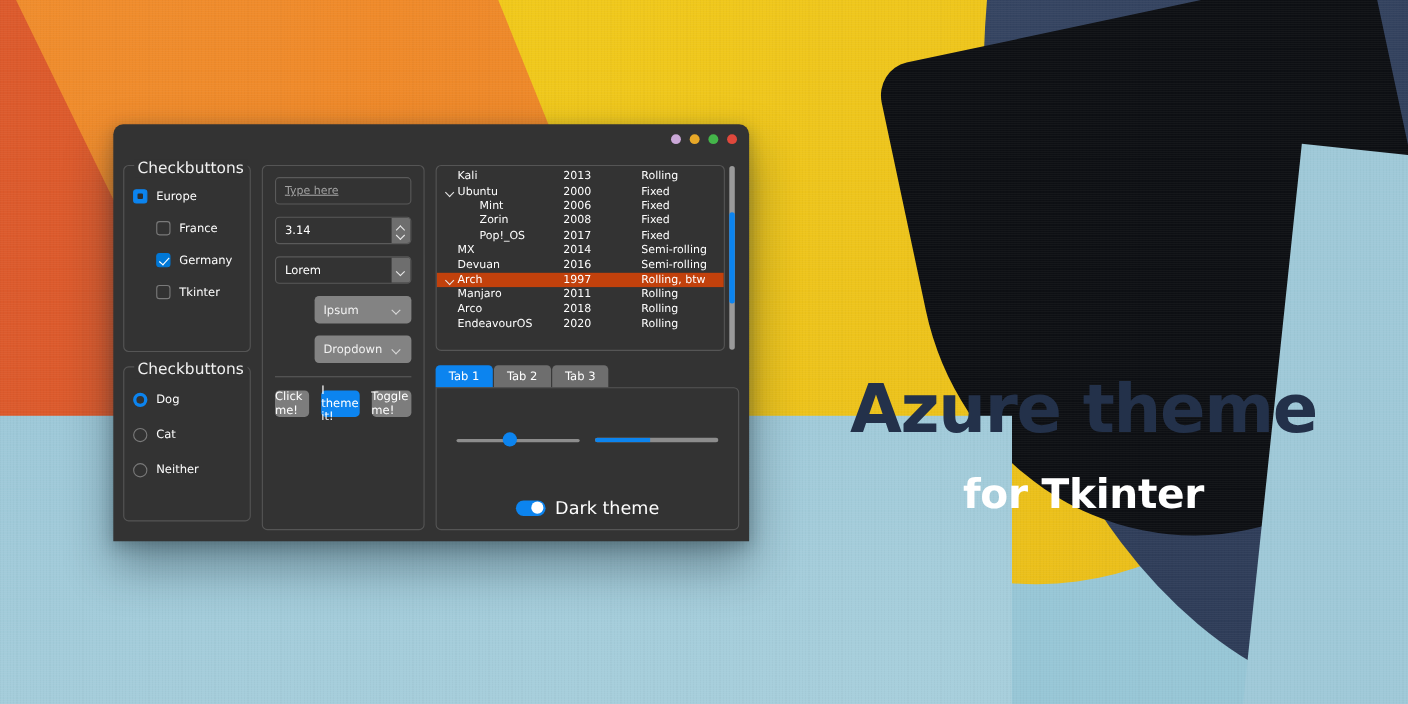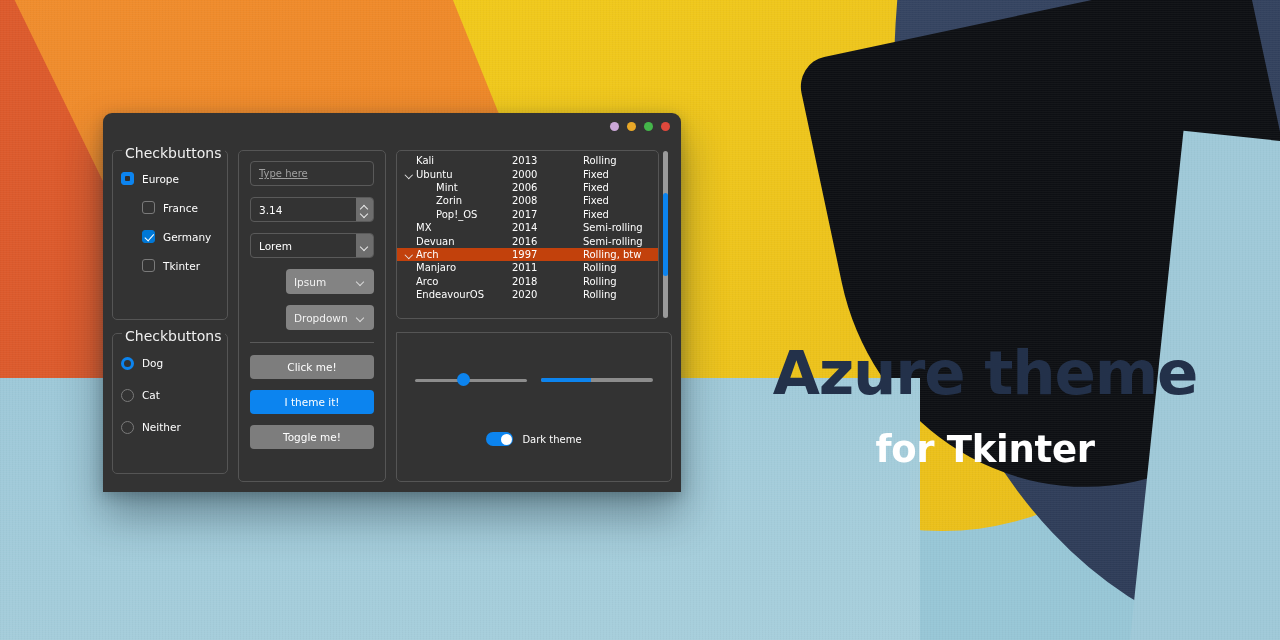--- a/index.html
+++ b/index.html
@@ -313,21 +313,21 @@
     display: flex; align-items: center; justify-content: center; gap: 9px;
   }
   .switch {
     width: 27px; height: 14px; border-radius: 8px; background: #0c84ef;
     position: relative; flex: 0 0 auto;
   }
   .switch .knob {
     position: absolute; right: 1.5px; top: 1.5px;
     width: 11px; height: 11px; border-radius: 50%; background: #ffffff;
   }
-  .switch-label { font-size: 10px; color: #fefefe; }
+  .switch-label { font-size: 16px; color: #fefefe; }
 </style>
 </head>
 <body>
 
 <div id="bg">
   <div class="paper" id="p-lightblue"></div>
   <div class="paper" id="p-red"></div>
   <div class="paper" id="p-red2"></div>
   <div class="paper" id="p-orange"></div>
   <div class="paper" id="p-yellow"></div>
@@ -426,21 +426,21 @@
         <span class="om-chev"></span>
       </div>
 
       <div class="optionmenu" style="background:#838383">
         <span>Dropdown</span>
         <span class="om-chev"></span>
       </div>
 
       <div class="hsep"></div>
 
-      <div id="button-list" style="display: flex; flex-direction: column; gap: 11px;">
+      <div id="button-list" style="display: flex; gap: 11px;">
           <div class="btn">Click me!</div>
           <div class="btn accent">I theme it!</div>
           <div class="btn">Toggle me!</div>
         </div>
 
     </div>
 
     <div id="col-right">
 
       <div id="treeview-wrap">
@@ -533,20 +533,25 @@
                 <span class="c-rel">Rolling</span>
               </div>
             </div>
           </div>
         <div id="tv-scroll">
           <div id="tv-thumb" style="top: 25%; height: 50%;"></div>
         </div>
       </div>
 
       <div id="notebook">
+        <div id="tabs">
+            <div class="tab active">Tab 1</div>
+            <div class="tab">Tab 2</div>
+            <div class="tab">Tab 3</div>
+          </div>
         <div id="tab-body">
 
           <div id="slider-row">
             <div class="scale">
               <div class="scale-track"></div>
               <div class="scale-thumb" id="scale-thumb" style="left: calc(43% - 6.5px);"></div>
             </div>
             <div class="progress">
               <div class="progress-fill" id="progress-fill" style="width: 45%;"></div>
             </div>

